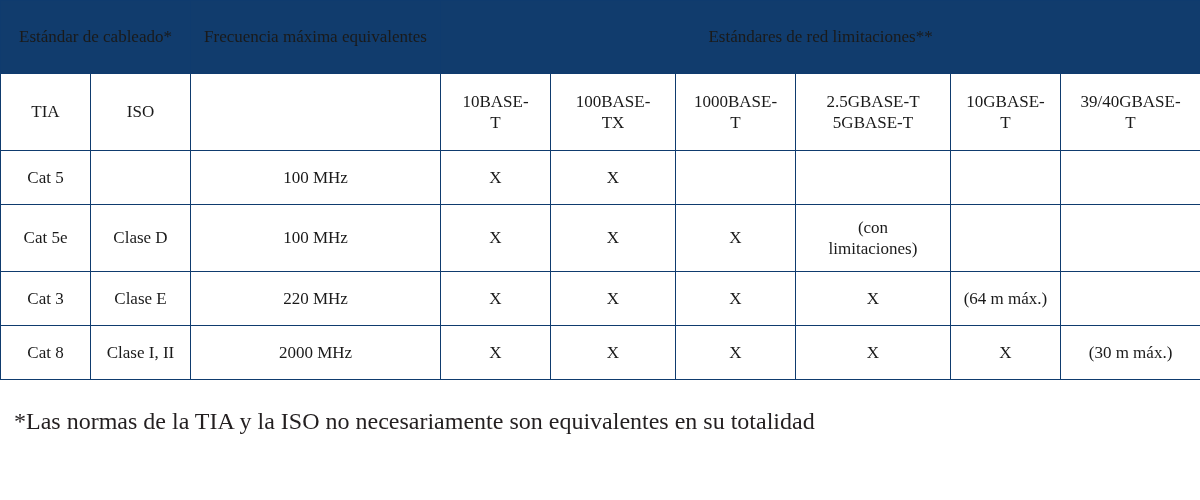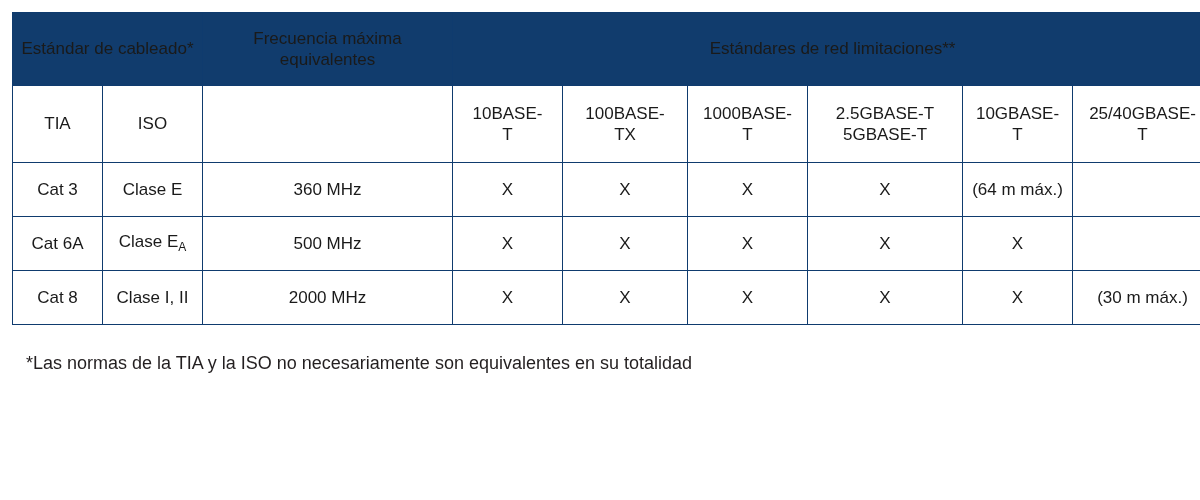--- a/index.html
+++ b/index.html
@@ -12,21 +12,22 @@
     height: 500px;
     font-family: "Liberation Sans", sans-serif;
     color: #1a1a1a;
     overflow: hidden;
   }
   .page {
     position: relative;
     width: 1200px;
     height: 500px;
     box-sizing: border-box;
-    padding: 12px;
+    padding: 0;
+    font-family: Liberation Serif, serif;
   }
   table.cable-table {
     border-collapse: collapse;
     table-layout: fixed;
     width: 1200px;
     margin: 0;
   }
   table.cable-table td,
   table.cable-table th {
     border: 1px solid #0f3b6e;
@@ -65,21 +66,21 @@
   }
   .multi {
     display: block;
     line-height: 1.25;
   }
   .notes {
     margin: 0;
     padding: 0;
   }
   .note {
-    font-size: 18px;
+    font-size: 24px;
     color: #231f20;
     padding-left: 14px;
   }
   .note-1 { margin-top: 28px; }
 </style>
 </head>
 <body>
 
 <div class="page">
 
@@ -121,50 +122,64 @@
         </td>
         <td>
           <span class="multi">2.5GBASE-T</span>
           <span class="multi">5GBASE-T</span>
         </td>
         <td>
           <span class="multi">10GBASE-</span>
           <span class="multi">T</span>
         </td>
         <td>
-          <span class="multi">25/40GBASE-</span>
+          <span class="multi">39/40GBASE-</span>
           <span class="multi">T</span>
         </td>
       </tr>
 
+      <tr class="data-row">
+        <td>Cat 5</td>
+        <td></td>
+        <td>100 MHz</td>
+        <td>X</td>
+        <td>X</td>
+        <td></td>
+        <td></td>
+        <td></td>
+        <td></td>
+      </tr>
 
+      <tr class="tall-row">
+        <td>Cat 5e</td>
+        <td>Clase D</td>
+        <td>100 MHz</td>
+        <td>X</td>
+        <td>X</td>
+        <td>X</td>
+        <td>
+          <span class="multi">(con</span>
+          <span class="multi">limitaciones)</span>
+        </td>
+        <td></td>
+        <td></td>
+      </tr>
 
       <tr class="data-row">
         <td>Cat 3</td>
         <td>Clase E</td>
-        <td>360 MHz</td>
+        <td>220 MHz</td>
         <td>X</td>
         <td>X</td>
         <td>X</td>
         <td>X</td>
         <td>(64 m máx.)</td>
         <td></td>
       </tr>
 
-      <tr class="data-row">
-        <td>Cat 6A</td>
-        <td><span>Clase E</span><span class="sub">A</span></td>
-        <td>500 MHz</td>
-        <td>X</td>
-        <td>X</td>
-        <td>X</td>
-        <td>X</td>
-        <td>X</td>
-        <td></td>
-      </tr>
 
       <tr class="data-row">
         <td>Cat 8</td>
         <td>Clase I, II</td>
         <td>2000 MHz</td>
         <td>X</td>
         <td>X</td>
         <td>X</td>
         <td>X</td>
         <td>X</td>

